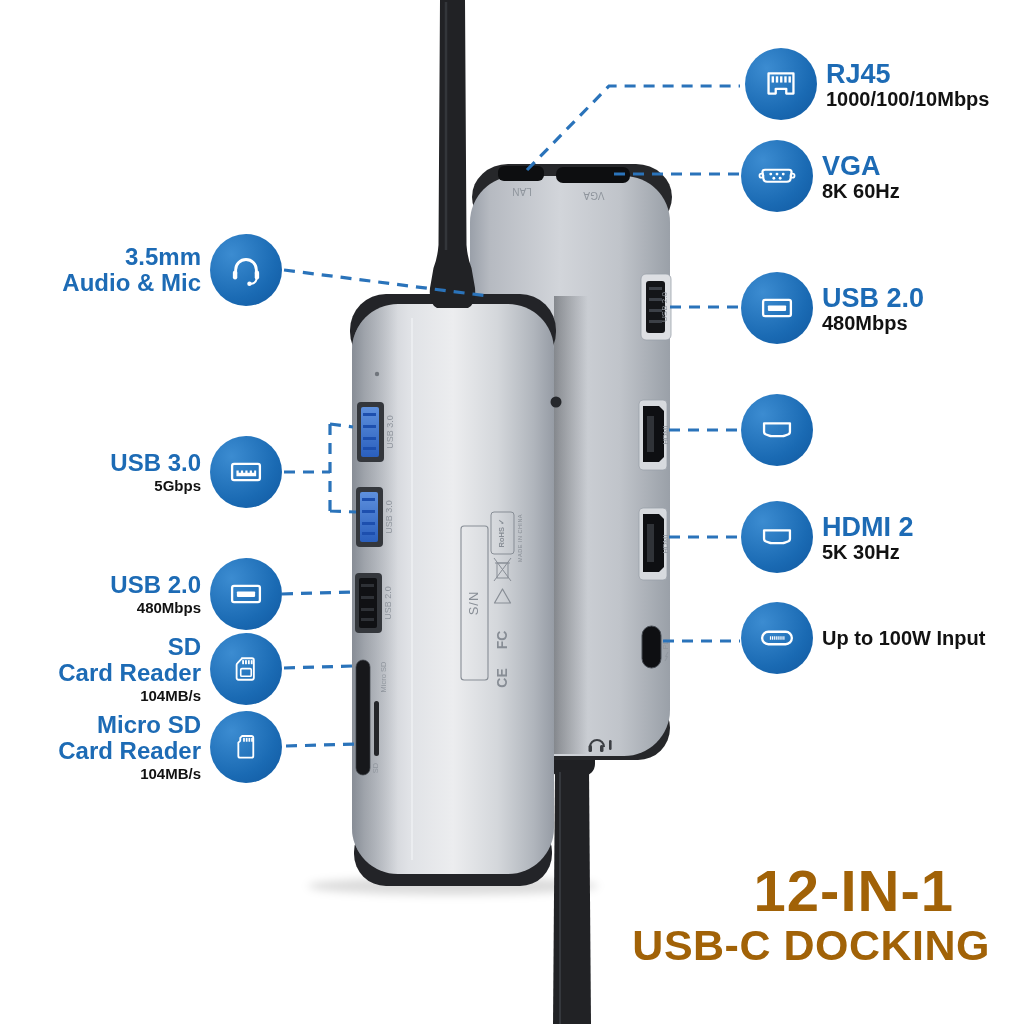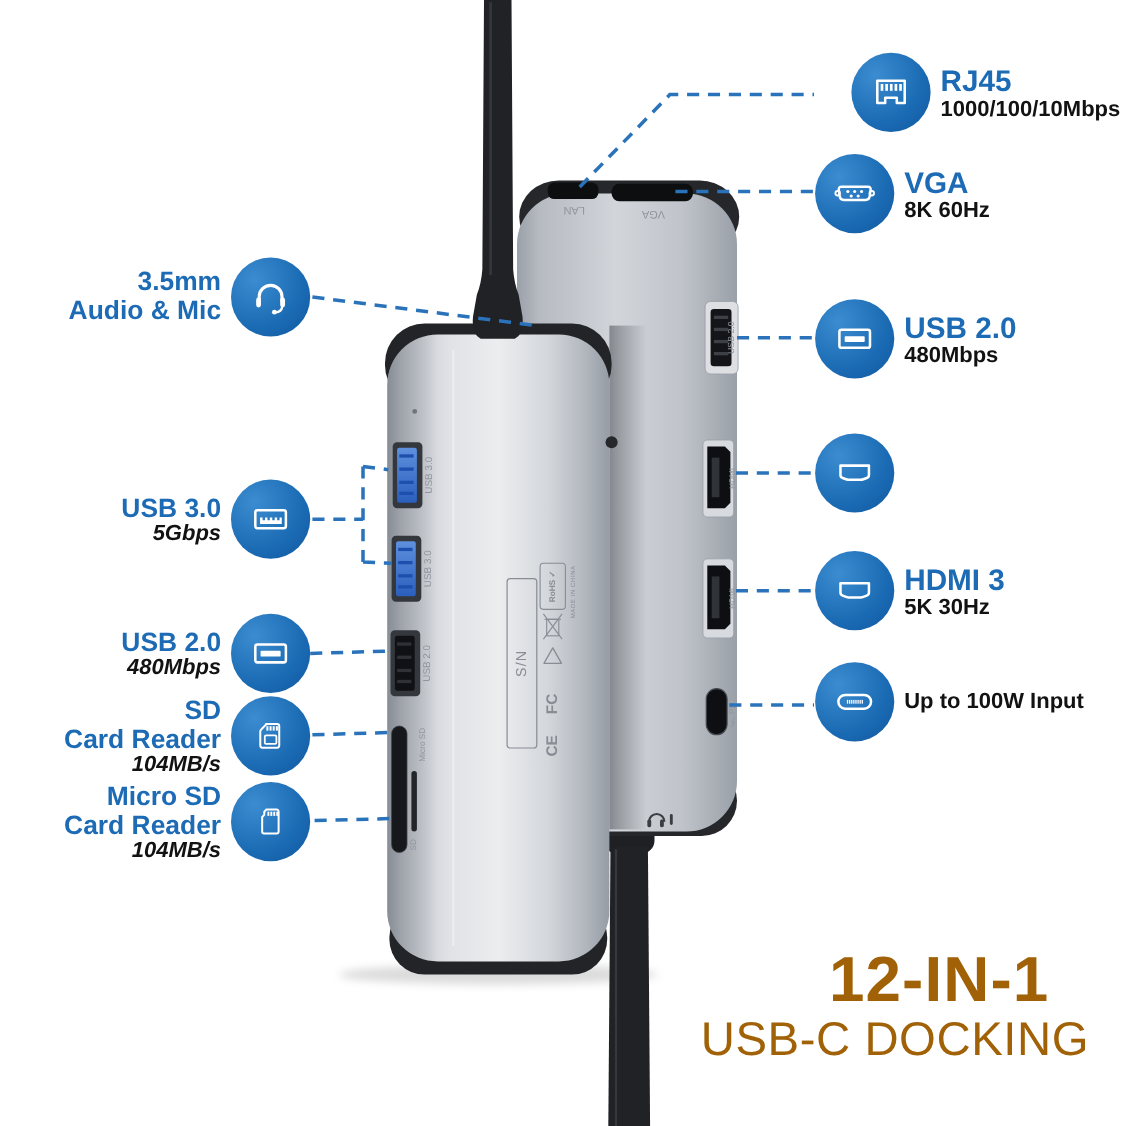--- a/index.html
+++ b/index.html
@@ -10,24 +10,24 @@
   .badge{width:72px;height:72px;border-radius:50%;flex:0 0 auto;
          background:radial-gradient(120% 120% at 30% 28%, #3c8cd1 0%, #1a6ab3 52%, #0b4e95 100%);
          display:flex;align-items:center;justify-content:center;}
   .badge svg{display:block;}
   .txt{display:flex;flex-direction:column;justify-content:center;}
   .txt.right-col{align-items:flex-start;}
   .txt.left-col{align-items:flex-end;}
   .title{font-weight:bold;color:#1d6bb5;font-size:27px;line-height:29px;white-space:nowrap;}
   .title.sm{font-size:24px;line-height:26px;}
   .subtitle{font-weight:bold;color:#121212;font-size:20px;line-height:19px;margin-top:1px;white-space:nowrap;}
-  .subtitle.sm{font-size:20px;line-height:17px;font-style:italic;}
+  .subtitle.sm{font-size:15px;line-height:17px;}
   #title-block{position:absolute;left:500px;top:860px;width:490px;text-align:right;z-index:3;color:#a16207;}
   #title-line1{font-weight:bold;font-size:58px;line-height:62px;letter-spacing:1px;padding-right:36px;}
-  #title-line2{font-weight:normal;font-size:43px;line-height:46px;letter-spacing:0.5px;margin-top:0px;}
+  #title-line2{font-weight:bold;font-size:43px;line-height:46px;letter-spacing:0.5px;margin-top:0px;}
   .engrave{fill:#8f959d;font-family:"Liberation Sans",sans-serif;}
   .mark{fill:#878d95;font-family:"Liberation Sans",sans-serif;}
 </style>
 </head>
 <body>
 
 <div id="stage">
 
   <svg id="scene-svg" width="1024" height="1024" viewBox="0 0 1024 1024">
     <defs>
@@ -203,21 +203,21 @@
       <path d="M669,537 L740,537"></path>
       <path d="M663,641 L740,641"></path>
       <path d="M284,270 L488,296"></path>
       <path d="M284,472 L330,472 M330,424 L330,511 M330,424 L353,427 M330,511 L356,512"></path>
       <path d="M282,594 L352,592"></path>
       <path d="M284,668 L352,666"></path>
       <path d="M286,746 L360,744"></path>
     </g>
   </svg>
 
-  <div class="callout" style="left:774px;top:48px;">
+  <div class="callout" style="left:745px;top:48px;">
     <div class="badge">
       <svg width="46" height="46" viewBox="0 0 48 48" stroke="#fff" fill="none">
         <path d="M11,13 h26 v21 h-7.5 v-5 h-11 v5 H11 z" stroke-width="2.4" stroke-linejoin="round"></path>
         <g fill="#fff" stroke="none">
           <rect x="14.2" y="16" width="2.5" height="6.5"></rect>
             <rect x="18.6" y="16" width="2.5" height="6.5"></rect>
           <rect x="23" y="16" width="2.5" height="6.5"></rect>
             <rect x="27.4" y="16" width="2.5" height="6.5"></rect>
           <rect x="31.8" y="16" width="2.5" height="6.5"></rect>
         </g>
@@ -271,21 +271,21 @@
     </div>
   </div>
 
   <div class="callout" style="left:741px;top:501px;">
     <div class="badge">
       <svg width="46" height="46" viewBox="0 0 48 48" stroke="#fff" fill="none">
         <path d="M10.5,17 h27 v8.8 q0,2.2 -2.1,2.9 l-3.2,1.2 q-1.2,0.5 -2.6,0.5 h-11.2 q-1.4,0 -2.6,-0.5 l-3.2,-1.2 q-2.1,-0.7 -2.1,-2.9 z" stroke-width="2.4" stroke-linejoin="round"></path>
       </svg>
     </div>
     <div class="txt right-col">
-      <div class="title">HDMI 3</div>
+      <div class="title">HDMI 2</div>
       <div class="subtitle">5K 30Hz</div>
     </div>
   </div>
 
   <div class="callout" style="left:741px;top:602px;">
     <div class="badge">
       <svg width="46" height="46" viewBox="0 0 48 48" stroke="#fff" fill="none">
         <rect x="8.5" y="17.5" width="31" height="13" rx="6.5" stroke-width="2.4"></rect>
         <g fill="#fff" stroke="none">
           <rect x="16.6" y="22.2" width="1.2" height="3.6"></rect>

